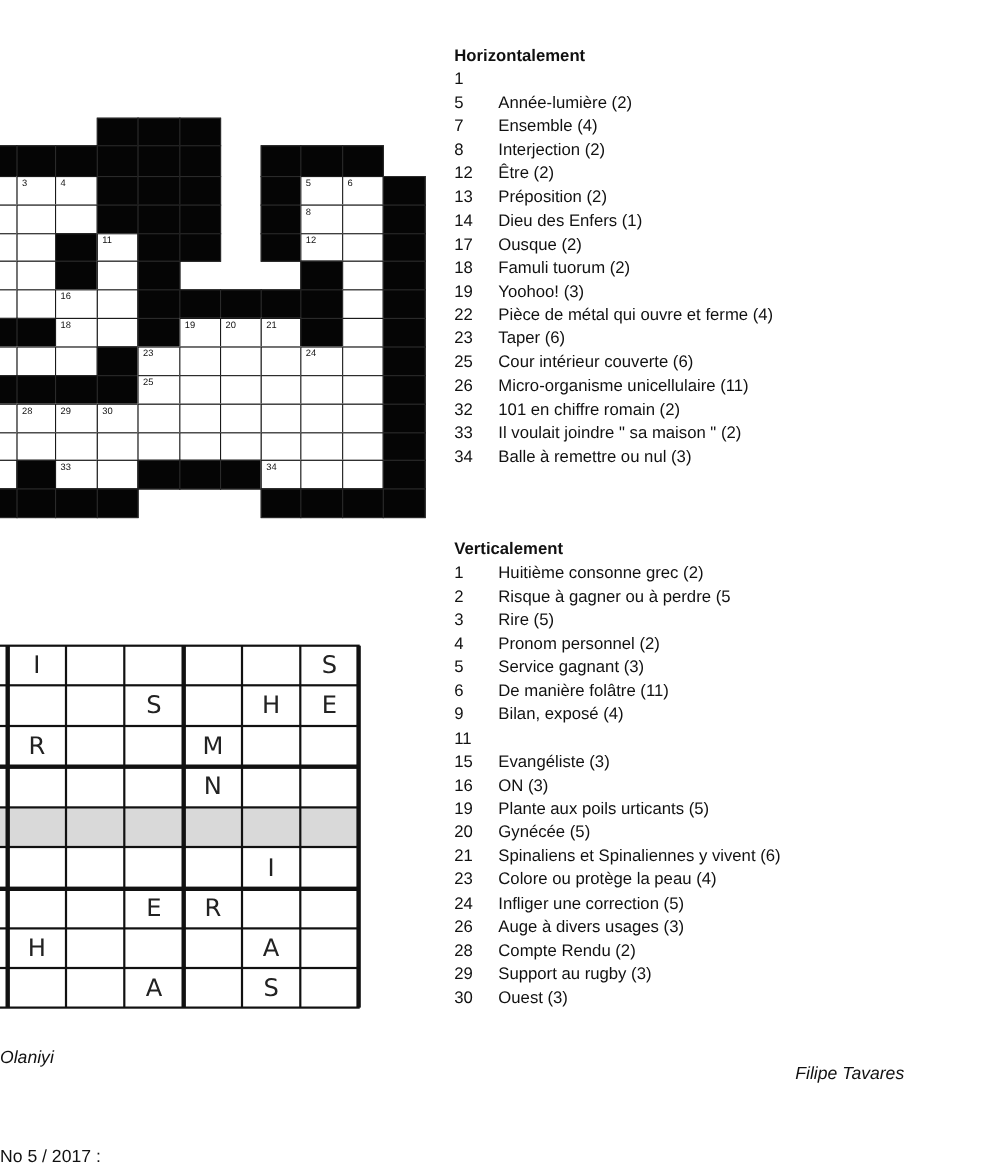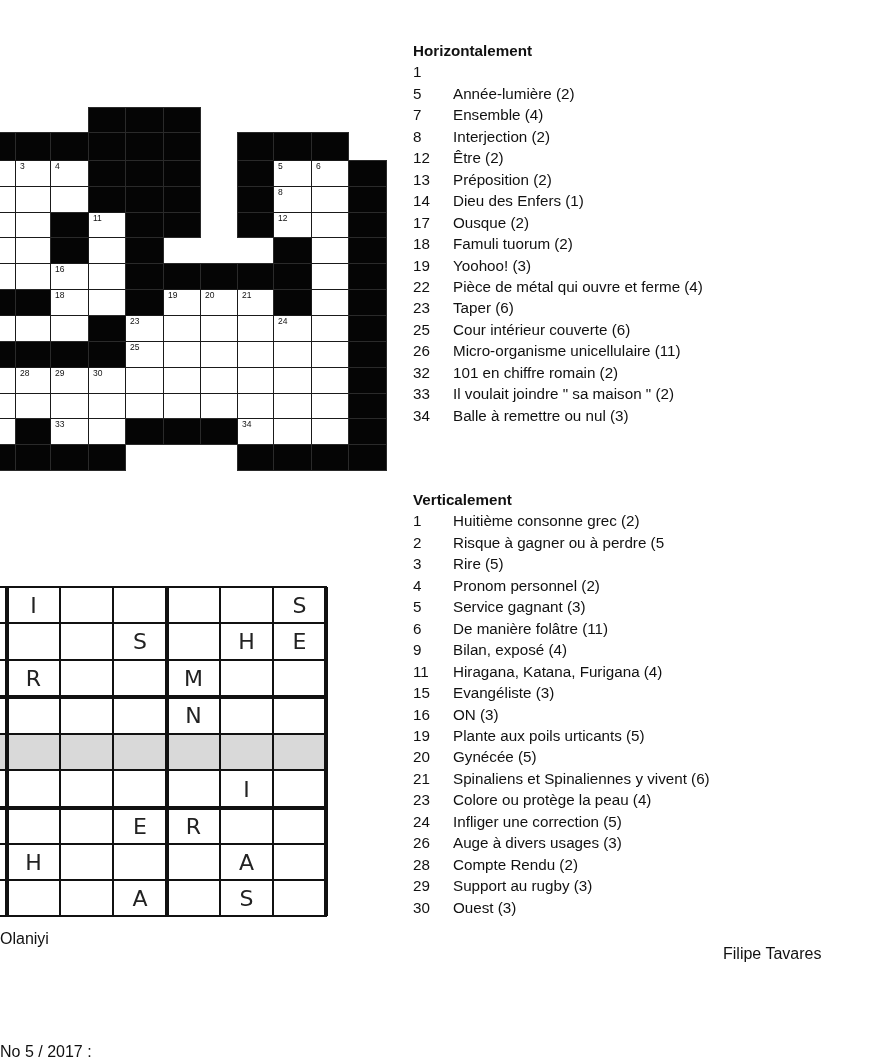--- a/index.html
+++ b/index.html
@@ -30,21 +30,21 @@
   .sg-cell.shaded { background: #d9d9d9; }
   .sg-line { position: absolute; background: #111; }
 
   .clues { position: absolute; left: 413px; font-size: 15.2px; line-height: 21.45px; color: #111; }
   .clues h2 { margin: 0; font-size: 15.2px; font-weight: bold; line-height: 21.45px; }
   .clue-row { display: flex; white-space: nowrap; }
   .clue-num { width: 40px; flex: none; }
   #across { top: 40px; }
   #down { top: 489px; }
 
-  .author { position: absolute; font-size: 16px; color: #111; }
+  .author { position: absolute; font-style: italic; font-size: 16px; color: #111; margin-top: 23px; }
   #author-right { left: 723px; top: 945px; }
   #author-left { left: 0px; top: 930px; }
   #issue { position: absolute; left: 0px; top: 1043px; font-size: 16px; color: #111; }
 </style>
 </head>
 <body>
 
 <div id="crossword">
     <div class="cw-cell black" style="left: 88px; top: 107px; width: 38px; height: 26px;"></div>
     <div class="cw-cell black" style="left: 125px; top: 107px; width: 39px; height: 26px;"></div>
@@ -404,21 +404,20 @@
       <div class="clue-row">
         <span class="clue-num">6</span>
         <span>De manière folâtre (11)</span>
       </div>
       <div class="clue-row">
         <span class="clue-num">9</span>
         <span>Bilan, exposé (4)</span>
       </div>
       <div class="clue-row">
         <span class="clue-num">11</span>
-        <span>Hiragana, Katana, Furigana (4)</span>
       </div>
       <div class="clue-row">
         <span class="clue-num">15</span>
         <span>Evangéliste (3)</span>
       </div>
       <div class="clue-row">
         <span class="clue-num">16</span>
         <span>ON (3)</span>
       </div>
       <div class="clue-row">

